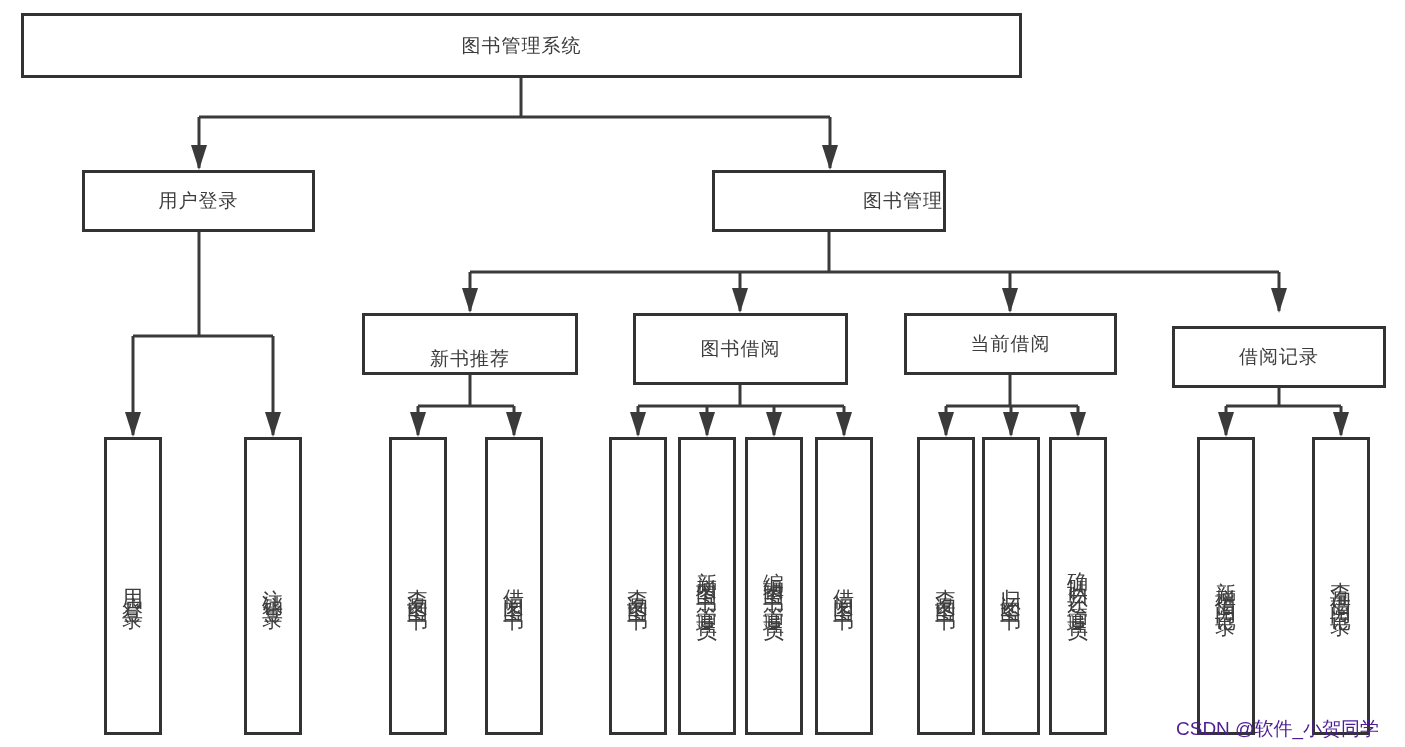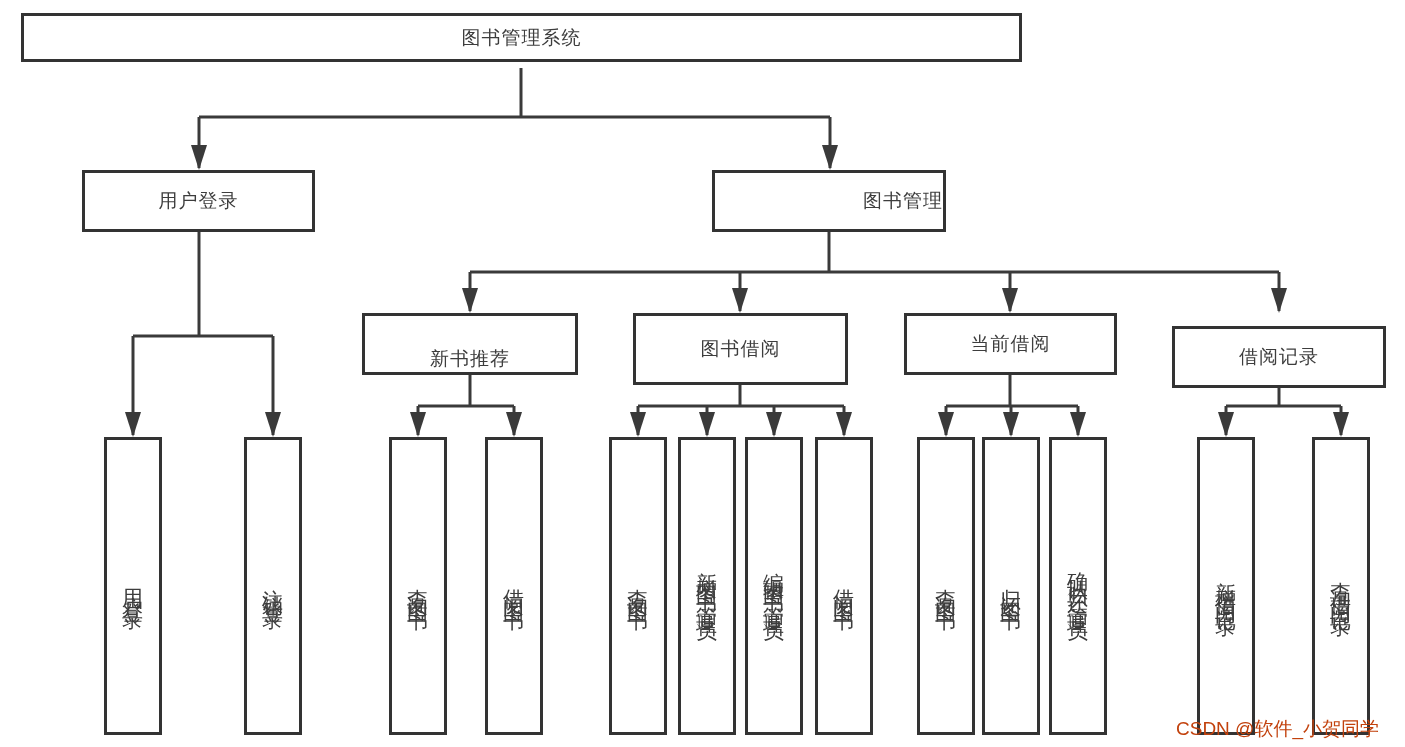--- a/index.html
+++ b/index.html
@@ -49,21 +49,21 @@
     text-orientation: mixed;
     font-size: 21px;
     line-height: 1;
     letter-spacing: 7px;
     white-space: nowrap;
   }
   .watermark {
     position: absolute;
     left: 1176px;
     top: 716px;
-    color: #c2410c;
+    color: #4c1d95;
     font-size: 19px;
     z-index: 5;
     white-space: nowrap;
   }
 </style>
 </head>
 <body>
 
 <div id="canvas">
 
@@ -126,21 +126,21 @@
       <polygon points="766,412 782,412 774,437"></polygon>
       <polygon points="836,412 852,412 844,437"></polygon>
       <polygon points="938,412 954,412 946,437"></polygon>
       <polygon points="1003,412 1019,412 1011,437"></polygon>
       <polygon points="1070,412 1086,412 1078,437"></polygon>
       <polygon points="1218,412 1234,412 1226,437"></polygon>
       <polygon points="1333,412 1349,412 1341,437"></polygon>
     </g>
   </svg>
 
-  <div class="node" style="left:21px; top:13px; width:1001px; height:49px;">
+  <div class="node" style="left:21px; top:13px; width:1001px; height:65px;">
     <span>图书管理系统</span>
   </div>
 
   <div class="node" style="left:82px; top:170px; width:233px; height:62px;">
     <span>用户登录</span>
   </div>
   <div class="node" style="left:712px; top:170px; width:234px; height:62px;justify-content:flex-end;">
     <span>图书管理</span>
   </div>
 

